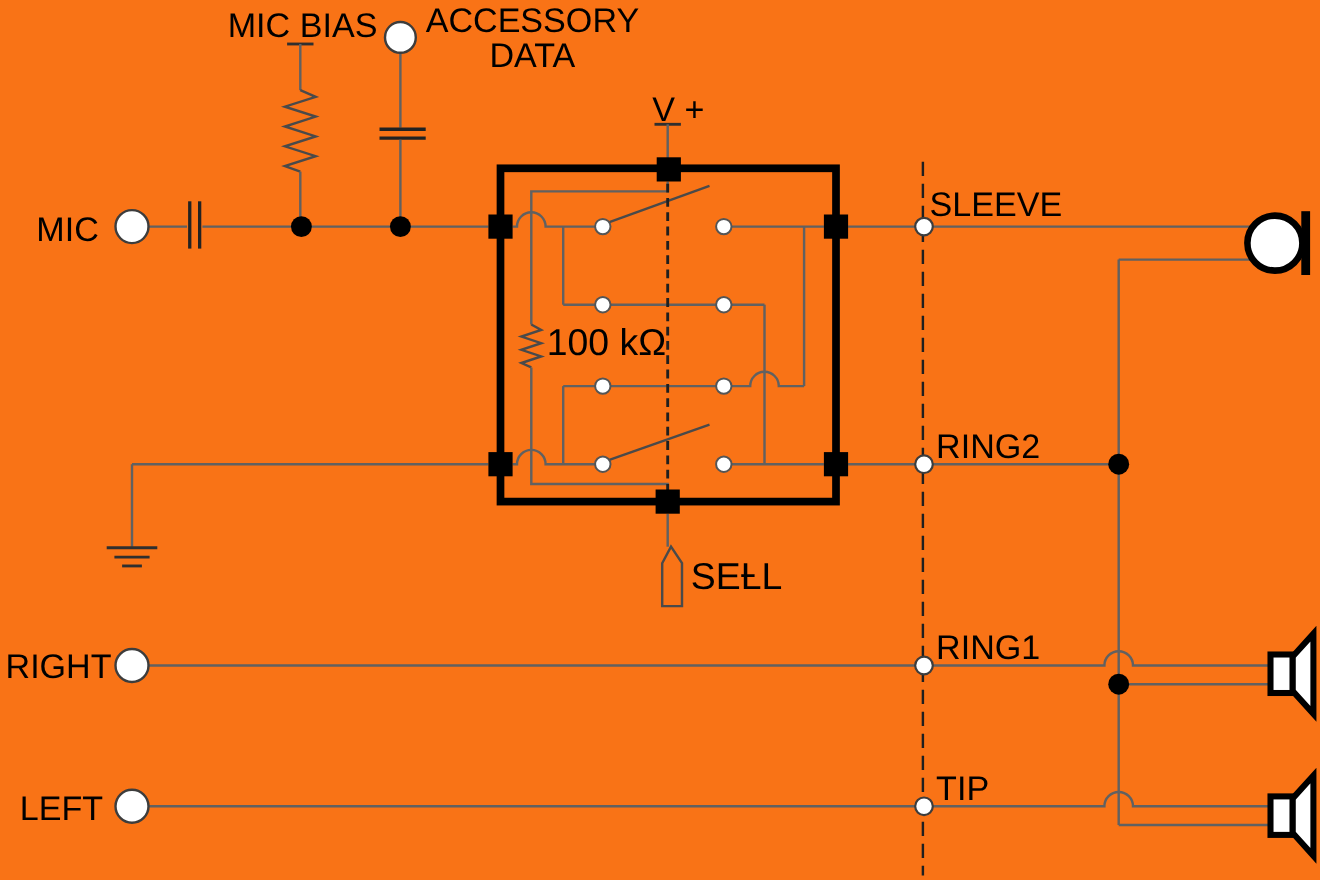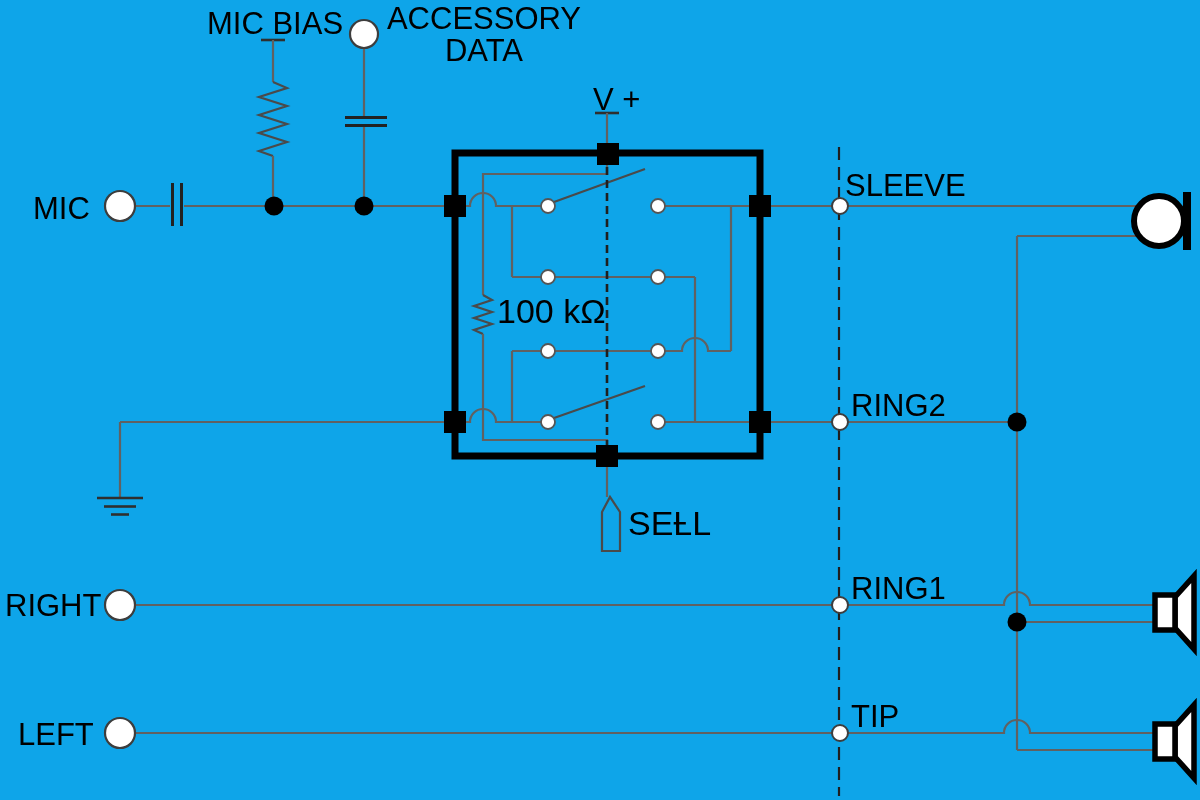--- a/index.html
+++ b/index.html
@@ -1,16 +1,16 @@
 <!DOCTYPE html>
 <html><head>
 <meta charset="utf-8">
 <style>
   html,body{margin:0;padding:0;background:#ffffff;}
-  .canvas{position:relative;width:1200px;height:800px;background:#0ea5e9;overflow:hidden;
+  .canvas{position:relative;width:1200px;height:800px;background:#f97316;overflow:hidden;
           font-family:"Liberation Sans","DejaVu Sans",sans-serif;}
   svg{display:block;}
   .wire{stroke:#616161;stroke-width:2.2;fill:none;}
   .wire-dk{stroke:#2f2f2f;stroke-width:2.6;fill:none;}
   .comp{stroke:#4a4a4a;stroke-width:2.2;fill:none;}
   .plate{stroke:#222222;stroke-width:3;fill:none;}
   .thick{stroke:#000000;stroke-width:7;fill:none;}
   .sym{stroke:#000000;stroke-width:5.5;fill:#ffffff;}
   .sq{fill:#000000;stroke:none;}
   .dot{fill:#000000;stroke:none;}

